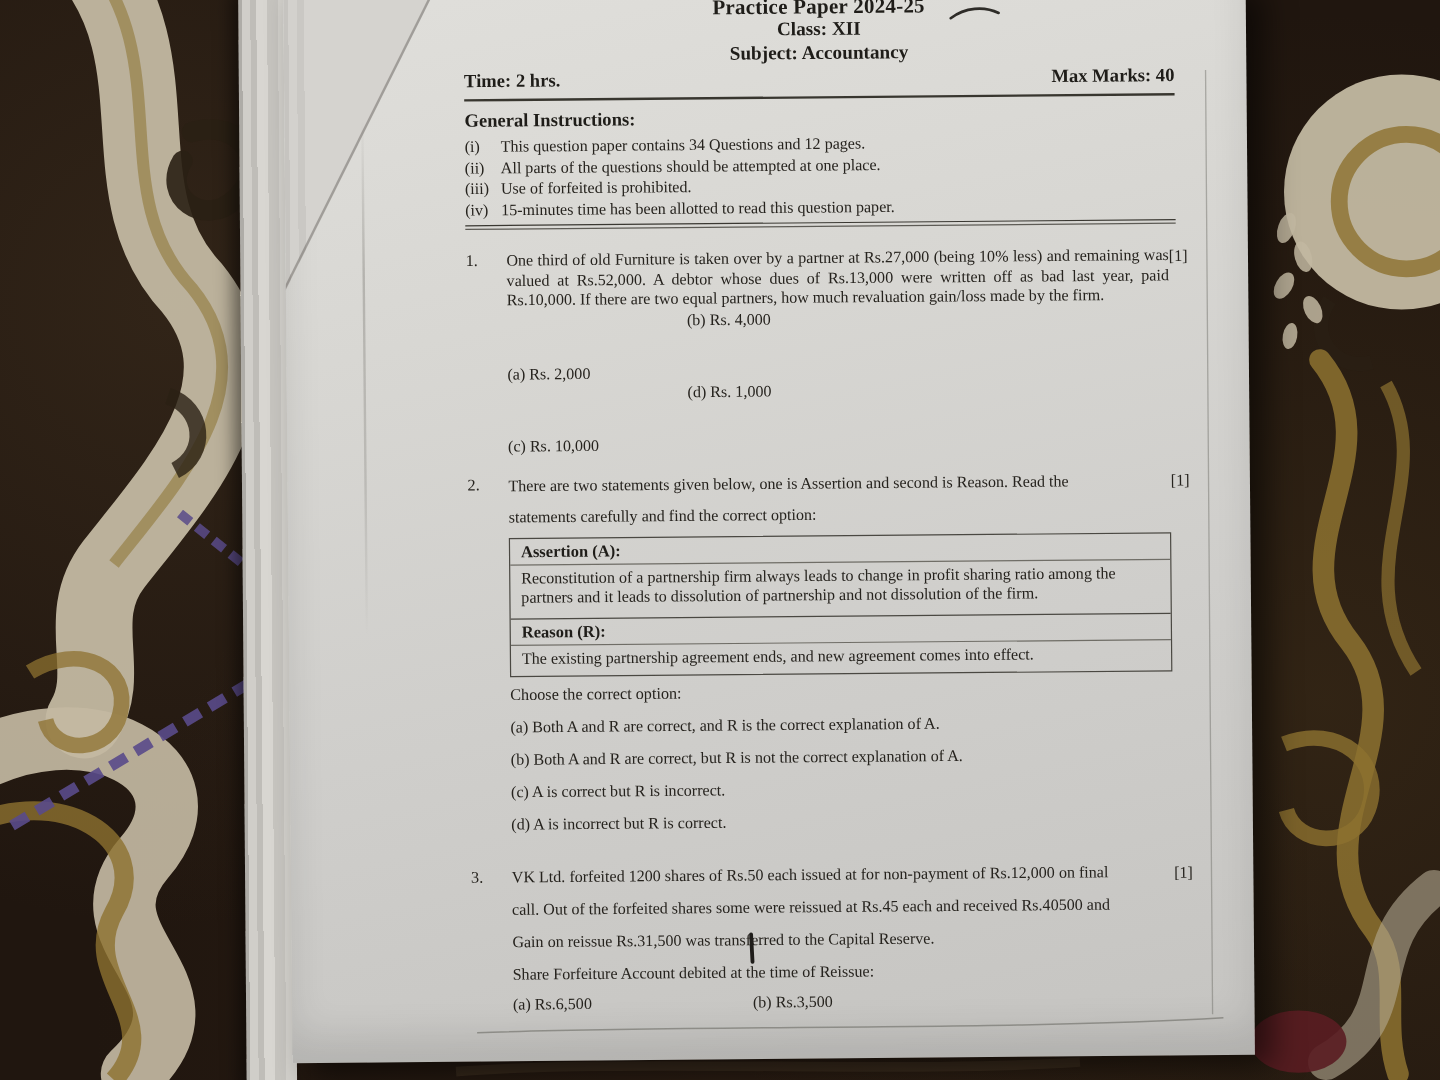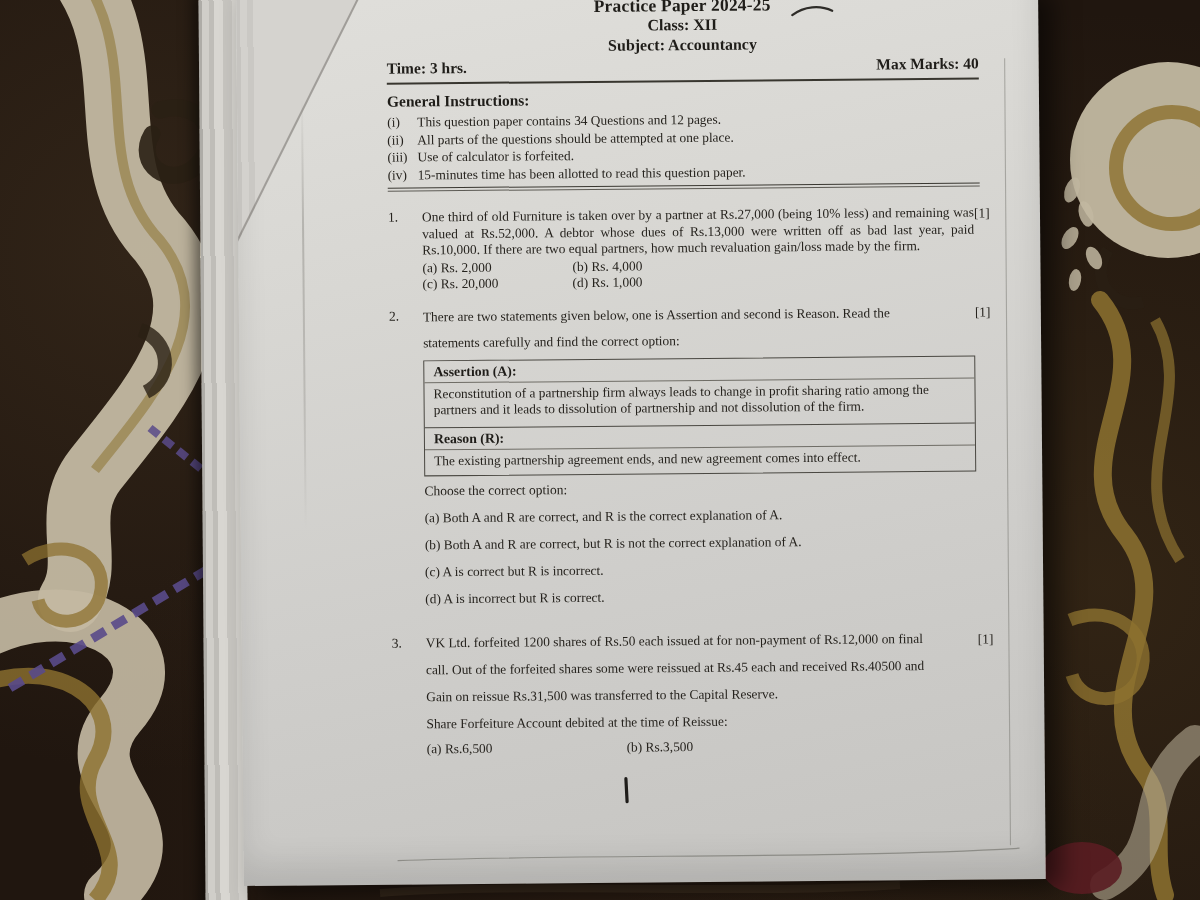--- a/index.html
+++ b/index.html
@@ -62,21 +62,21 @@
   .q{display:flex;}
   .q1{margin-top:18px;}
   .q2{margin-top:16px;}
   .q3{margin-top:22px;}
   .qnum{width:34px;flex:none;font-size:13.6px;line-height:16.5px;}
   .qbody{width:552px;flex:none;font-size:13.4px;}
   .qmarks{margin-left:auto;font-size:13.4px;line-height:16px;padding-top:1px;}
   .qtext{margin:0;line-height:16.5px;}
   .just{text-align:justify;}
   .optrow{display:flex;line-height:15.5px;margin-top:1px;}
-  .w150{width:150px;flex:none;}
+  .w150{width:150px;flex:none;margin-top:44px;}
   .w200{width:200px;flex:none;}
   .intro-line{line-height:18px;margin-bottom:8px;}
   .ar-box{border:1.4px solid #4a4842;width:552px;box-sizing:border-box;margin-top:2px;}
   .ar-label{font-weight:bold;font-size:13.8px;padding:3px 9px 2px;border-bottom:1px solid #6f6d66;color:#1f1d19;}
   .ar-text{padding:3px 9px 8px;line-height:16.5px;border-bottom:1.4px solid #4a4842;}
   .ar-text.last{border-bottom:none;padding-bottom:6px;}
   .choose{margin-top:6px;font-size:13.5px;line-height:17px;}
   .q2opt{margin-top:11px;line-height:16px;}
   .wide-line{line-height:27px;}
   .q3opts{margin-top:4px;}
@@ -130,55 +130,55 @@
     <div class="fold-crease"></div>
     <div class="crease-v"></div>
 
     <div class="content">
 
       <div class="t-center title">Practice Paper 2024-25</div>
       <div class="t-center t-line">Class: XII</div>
       <div class="t-center t-line">Subject:  Accountancy</div>
 
       <div class="time-row">
-        <span>Time: 3 hrs.</span>
+        <span>Time: 2 hrs.</span>
         <span>Max Marks: 40</span>
       </div>
 
       <div class="gi-head">General Instructions:</div>
       <div class="gi-list">
         <div class="gi-item">
           <span class="gi-num">(i)</span>
           <span>This question paper contains 34 Questions and 12 pages.</span>
         </div>
         <div class="gi-item">
           <span class="gi-num">(ii)</span>
           <span>All parts of the questions should be attempted at one place.</span>
         </div>
         <div class="gi-item">
           <span class="gi-num">(iii)</span>
-          <span>Use of calculator is forfeited.</span>
+          <span>Use of forfeited is prohibited.</span>
         </div>
         <div class="gi-item">
           <span class="gi-num">(iv)</span>
           <span>15-minutes time has been allotted to read this question paper.</span>
         </div>
       </div>
       <div class="dbl-rule"></div>
 
       <div class="q q1">
         <div class="qnum">1.</div>
         <div class="qbody">
           <p class="qtext just">One third of old Furniture is taken over by a partner at Rs.27,000 (being 10% less) and remaining was valued at Rs.52,000. A debtor whose dues of Rs.13,000 were written off as bad last year, paid Rs.10,000. If there are two equal partners, how much revaluation gain/loss made by the firm.</p>
           <div class="optrow">
             <span class="w150">(a) Rs. 2,000</span>
             <span>(b) Rs. 4,000</span>
           </div>
           <div class="optrow">
-            <span class="w150">(c) Rs. 20,000</span>
+            <span class="w150">(c) Rs. 10,000</span>
             <span>(d) Rs. 1,000</span>
           </div>
         </div>
         <div class="qmarks">[1]</div>
       </div>
 
       <div class="q q2">
         <div class="qnum">2.</div>
         <div class="qbody">
           <div class="intro-line">There are two statements given below, one is Assertion and second is Reason. Read the</div>

